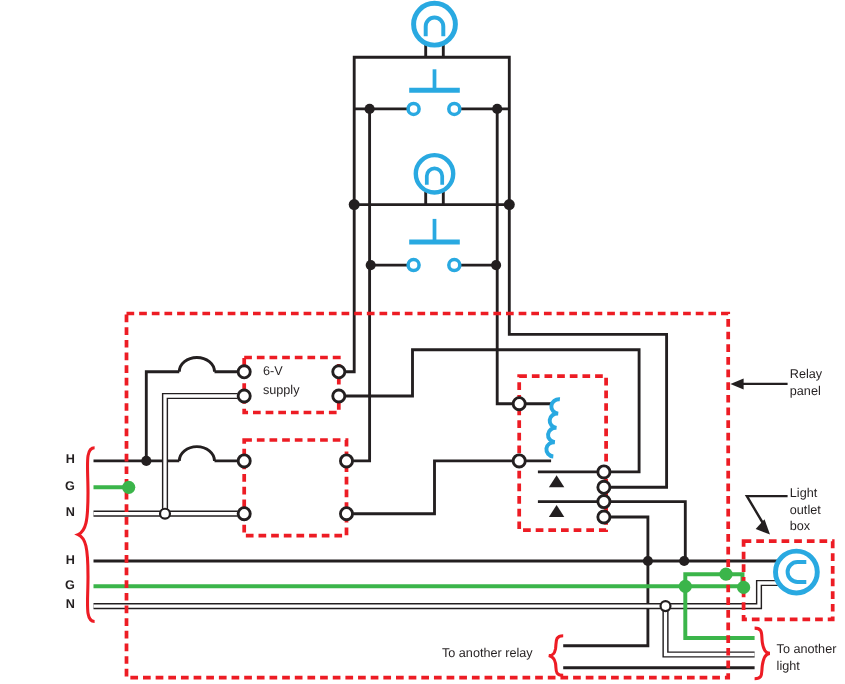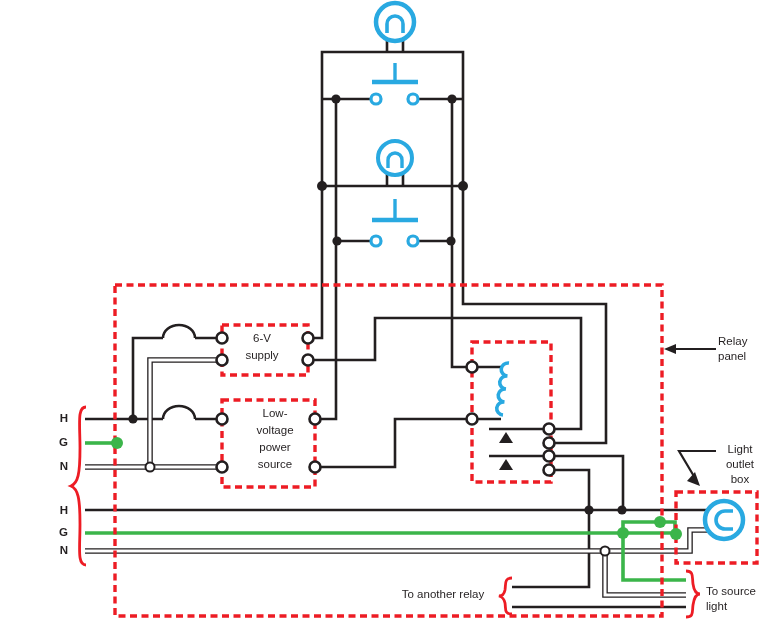--- a/index.html
+++ b/index.html
@@ -3,21 +3,21 @@
 <meta charset="utf-8">
 <style>
   html,body{margin:0;padding:0;background:#ffffff;}
   #stage{
     position:relative;width:768px;height:622px;overflow:hidden;
     font-family:"Liberation Sans", sans-serif;color:#231F20;background:#fff;
   }
   #schematic{position:absolute;left:0;top:0;}
   .lbl{position:absolute;font-size:11.5px;line-height:15px;color:#231F20;white-space:normal;}
   .wire-letter{position:absolute;font-size:11.5px;font-weight:700;width:14px;text-align:right;color:#231F20;}
-  .box-label{line-height:17px;text-align:center;}
+  .box-label{line-height:17px;}
 </style>
 </head>
 <body>
 
 <div id="stage">
 
 <svg id="schematic" width="768" height="622" viewBox="0 0 768 622">
 
   <g stroke="#231F20" stroke-width="2.6" fill="none">
 
@@ -165,23 +165,22 @@
 
 <div class="wire-letter" style="left:54px;top:412px;">H</div>
 <div class="wire-letter" style="left:54px;top:436px;">G</div>
 <div class="wire-letter" style="left:54px;top:460px;">N</div>
 <div class="wire-letter" style="left:54px;top:504px;">H</div>
 <div class="wire-letter" style="left:54px;top:526px;">G</div>
 <div class="wire-letter" style="left:54px;top:544px;">N</div>
 
 <div class="lbl box-label" style="left:239px;top:330px;width:46px;">6-V supply</div>
 
-<div class="lbl box-label" style="left:247px;top:405px;width:56px;">Low-voltage power source</div>
 
 <div class="lbl" style="left:718px;top:334px;width:44px;">Relay panel</div>
 
-<div class="lbl" style="left:718px;top:442px;width:44px;text-align:center;">Light outlet box</div>
+<div class="lbl" style="left:718px;top:442px;width:44px;">Light outlet box</div>
 
 <div class="lbl" style="left:392px;top:587px;width:102px;text-align:center;white-space:nowrap;">To another relay</div>
 
-<div class="lbl" style="left:706px;top:584px;width:62px;">To source light</div>
+<div class="lbl" style="left:706px;top:584px;width:62px;">To another light</div>
 
 </div>
 
 </body></html>

